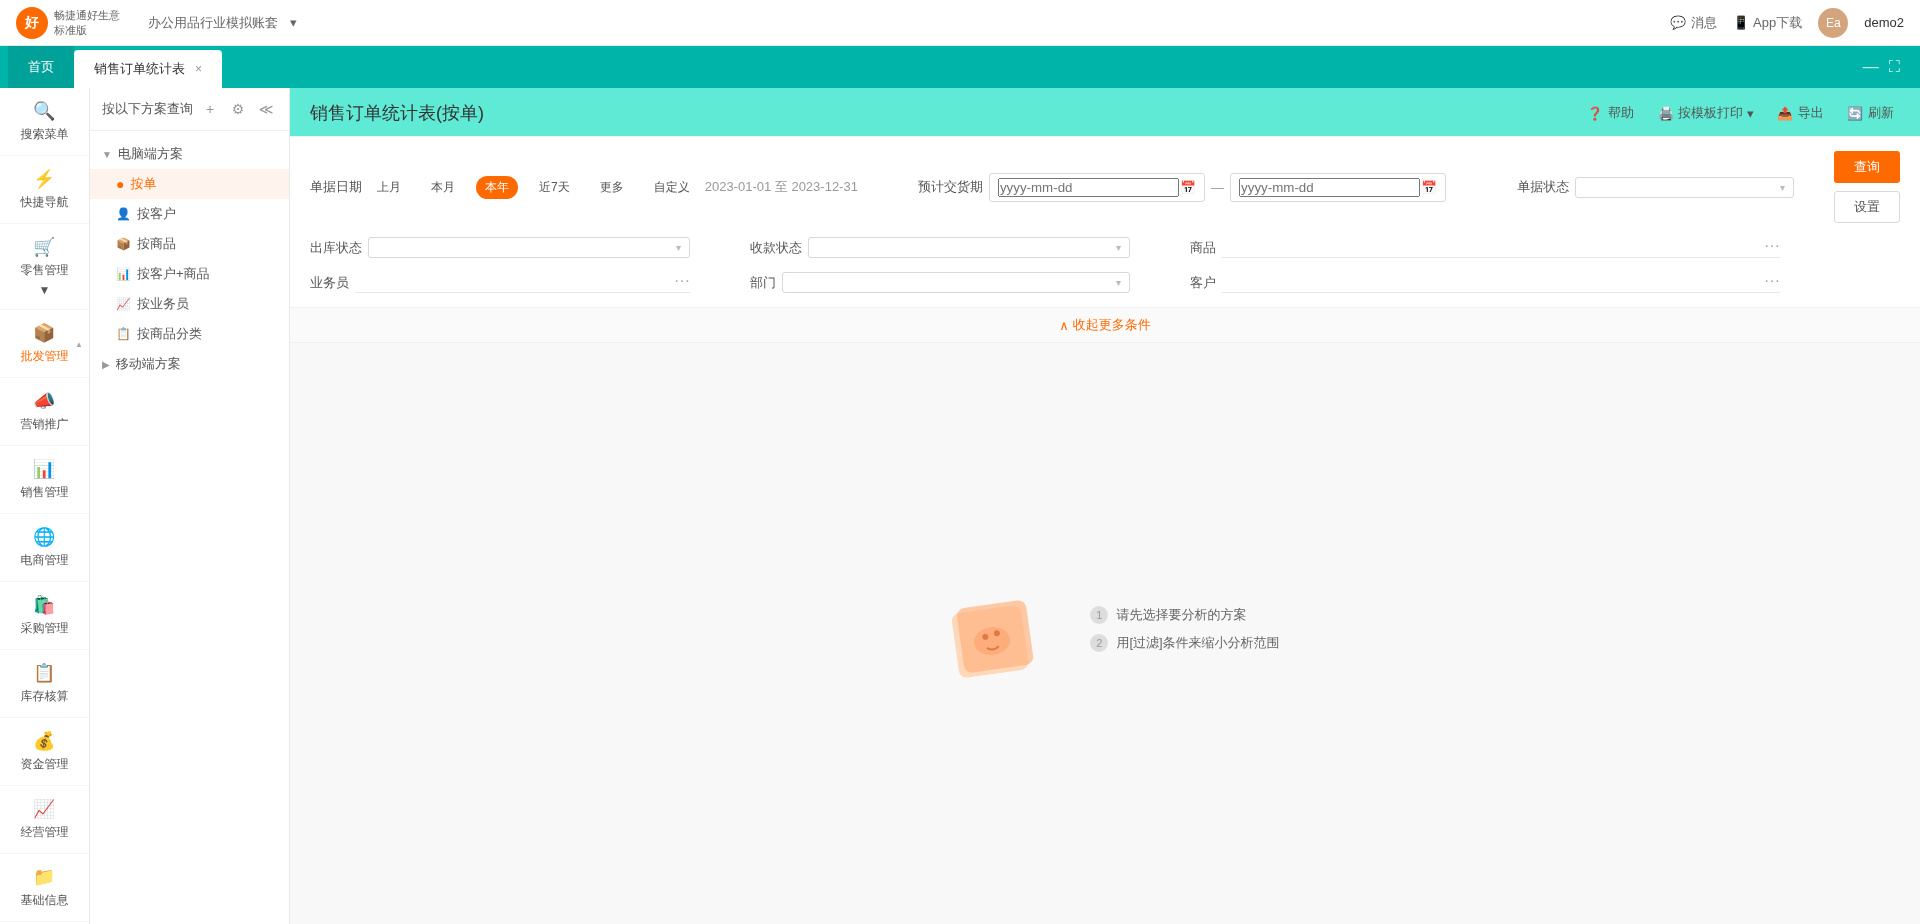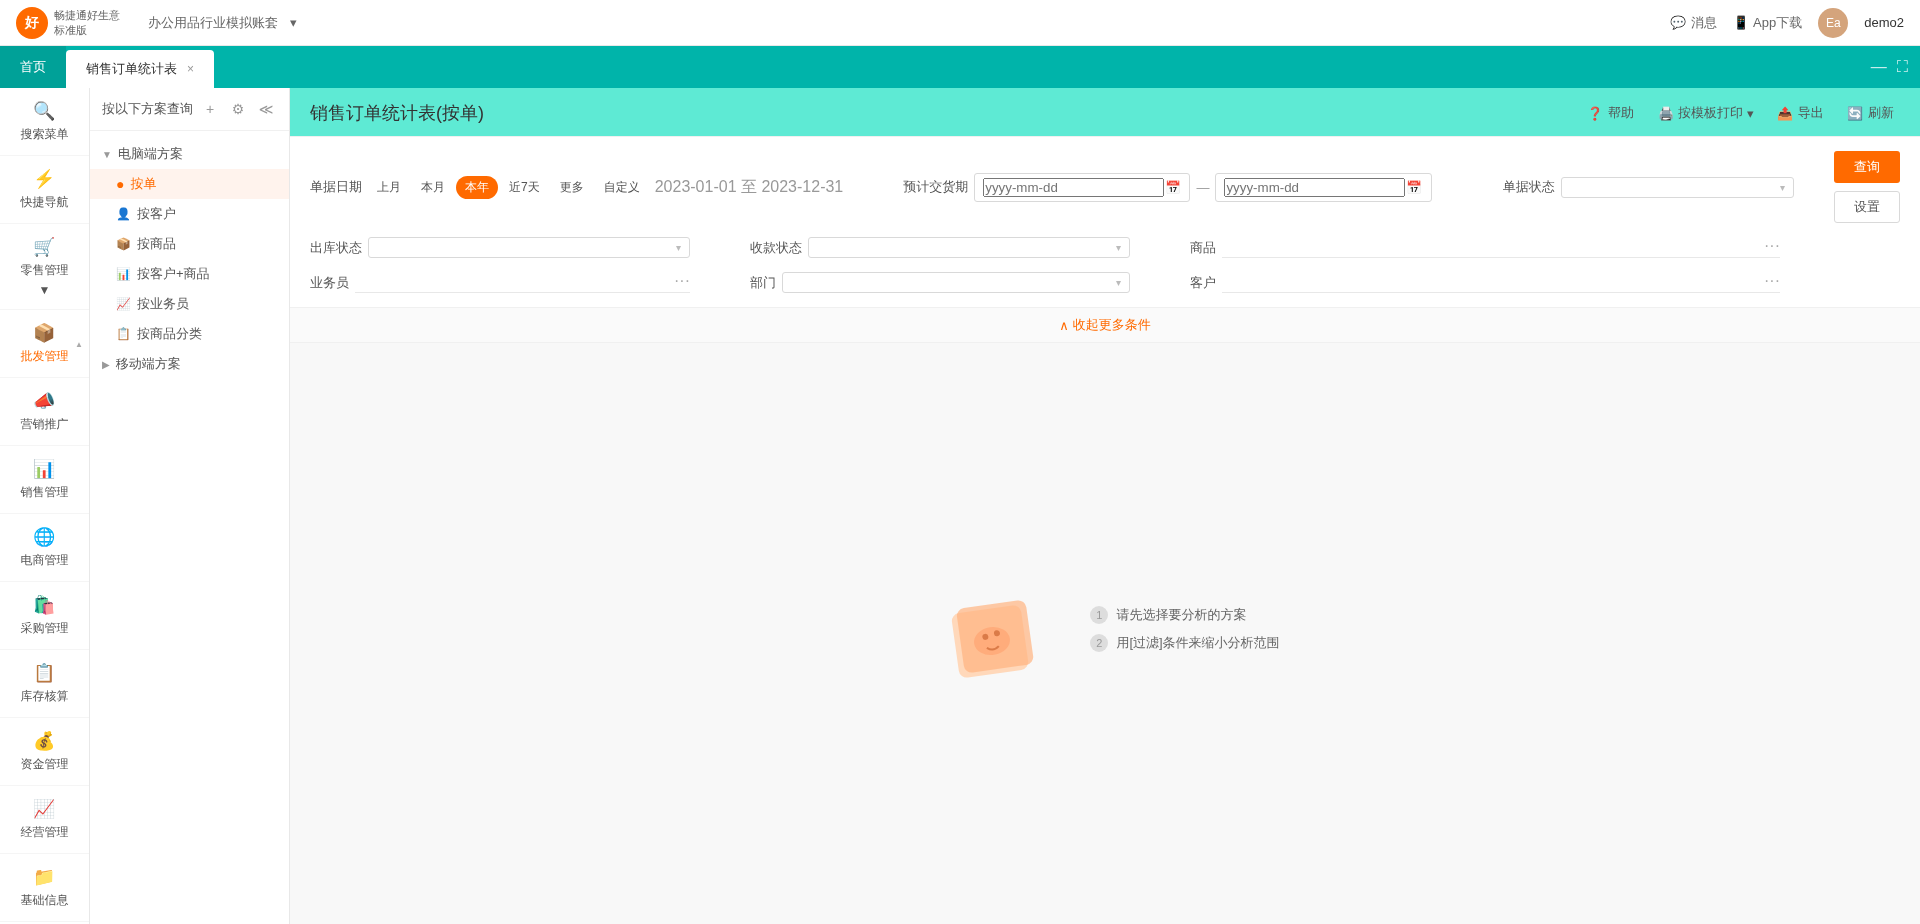--- a/index.html
+++ b/index.html
@@ -18,21 +18,21 @@
     .logo-text { font-size: 11px; color: #666; line-height: 1.3; }
     .app-title { display: flex; align-items: center; gap: 12px; color: #333; font-size: 13px; margin-left: 20px; }
     .app-title span { color: #666; }
     .top-bar-right { display: flex; align-items: center; gap: 16px; }
     .top-btn { display: flex; align-items: center; gap: 4px; color: #666; font-size: 13px; cursor: pointer; }
     .user-avatar { width: 30px; height: 30px; border-radius: 50%; background: #d4a47c; display: flex; align-items: center; justify-content: center; color: #fff; font-size: 12px; }
 
     
     .tab-bar {
       display: flex; align-items: center;
-      background: #00b4aa; height: 42px; padding: 0 0;
+      background: #00b4aa; height: 42px; padding: 0 8px;
     }
     .tab-item {
       display: flex; align-items: center; gap: 6px;
       padding: 0 20px; height: 100%; cursor: pointer;
       color: rgba(255,255,255,0.8); font-size: 13px; position: relative;
     }
     .tab-item.home { background: rgba(0,0,0,0.1); color: #fff; }
     .tab-item.active {
       background: #fff; color: #333; border-radius: 4px 4px 0 0;
       margin-top: 4px; height: calc(100% - 4px);
@@ -107,21 +107,21 @@
     
     .filter-area {
       background: #fff; padding: 14px 20px; border-bottom: 1px solid #f0f0f0;
     }
     .filter-row { display: flex; align-items: center; gap: 20px; margin-bottom: 14px; flex-wrap: wrap; }
     .filter-row:last-child { margin-bottom: 0; text-align: center; }
     .filter-label { color: #555; font-size: 13px; white-space: nowrap; flex-shrink: 0; }
     .filter-group { display: flex; align-items: center; gap: 6px; }
 
     
-    .date-quick-btns { display: flex; gap: 2px; }
+    .date-quick-btns { display: flex; gap: 12px; }
     .date-btn {
       padding: 2px 8px; border-radius: 3px; cursor: pointer;
       font-size: 12px; color: #555; border: 1px solid transparent;
     }
     .date-btn.active { background: #ff6a00; color: #fff; border-radius: 12px; }
     .date-range { display: flex; align-items: center; gap: 6px; font-size: 12px; color: #999; }
     .filter-select {
       display: flex; align-items: center; justify-content: space-between;
       border: 1px solid #d9d9d9; border-radius: 3px;
       padding: 4px 8px; font-size: 13px; color: #999;
@@ -377,21 +377,21 @@
             <span class="filter-label">单据日期</span>
             <div class="date-quick-btns">
               <div class="date-btn">上月</div>
               <div class="date-btn">本月</div>
               <div class="date-btn active">本年</div>
               <div class="date-btn">近7天</div>
               <div class="date-btn">更多</div>
               <div class="date-btn">自定义</div>
             </div>
             <div class="date-range">
-              <span style="font-size:16px;color:#999;">2023-01-01 至 2023-12-31</span>
+              <span style="font-size:13px;color:#999;">2023-01-01 至 2023-12-31</span>
             </div>
           </div>
 
           <div class="filter-group" style="margin-left:40px;">
             <span class="filter-label">预计交货期</span>
             <div class="date-input">
               <input type="text" placeholder="yyyy-mm-dd" style="">
               <span class="cal-icon">📅</span>
             </div>
             <span class="filter-dash"> — </span>

